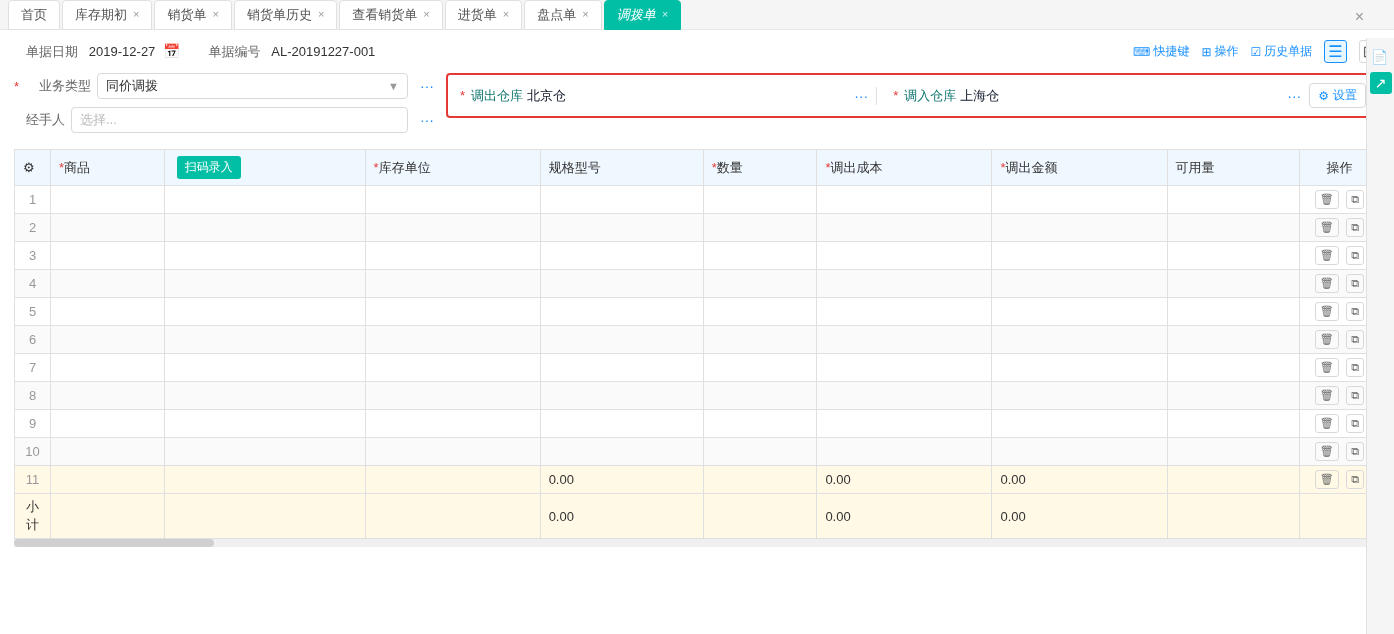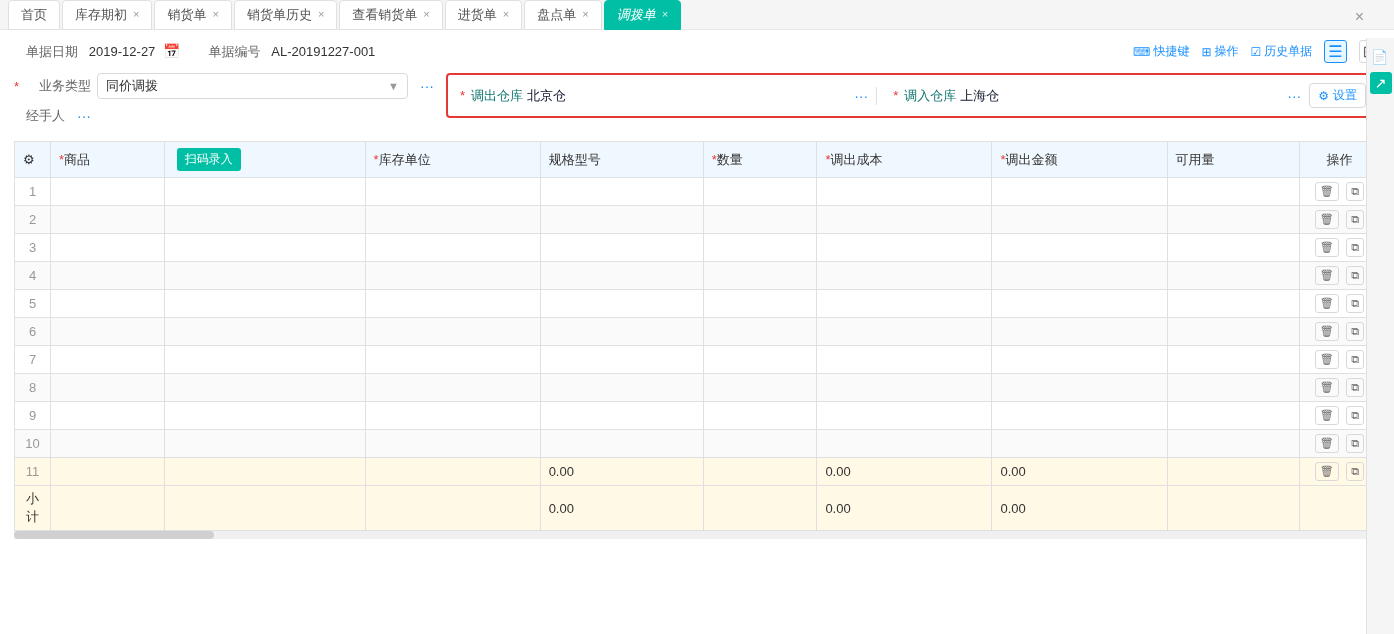--- a/index.html
+++ b/index.html
@@ -336,20 +336,23 @@
         <span class="field-label">业务类型</span>
         <div class="field-input-wrap dropdown" style="width:240px;">
           <span class="field-input-val">同价调拨</span>
           <span class="dropdown-arrow">▼</span>
         </div>
         <span class="field-more">···</span>
       </div>
 
       <div class="person-row">
         <span class="field-label">经手人</span>
+        <div class="field-input-wrap" style="width:240px;">
+          <span style="color:#bbb;">选择...</span>
+        </div>
         <span class="field-more">···</span>
       </div>
     </div>
 
     <div class="form-right">
 
       <div class="warehouse-section">
         <span class="required-star">*</span>
         <span class="wh-label">调出仓库</span>
         <span class="wh-value">北京仓</span>

